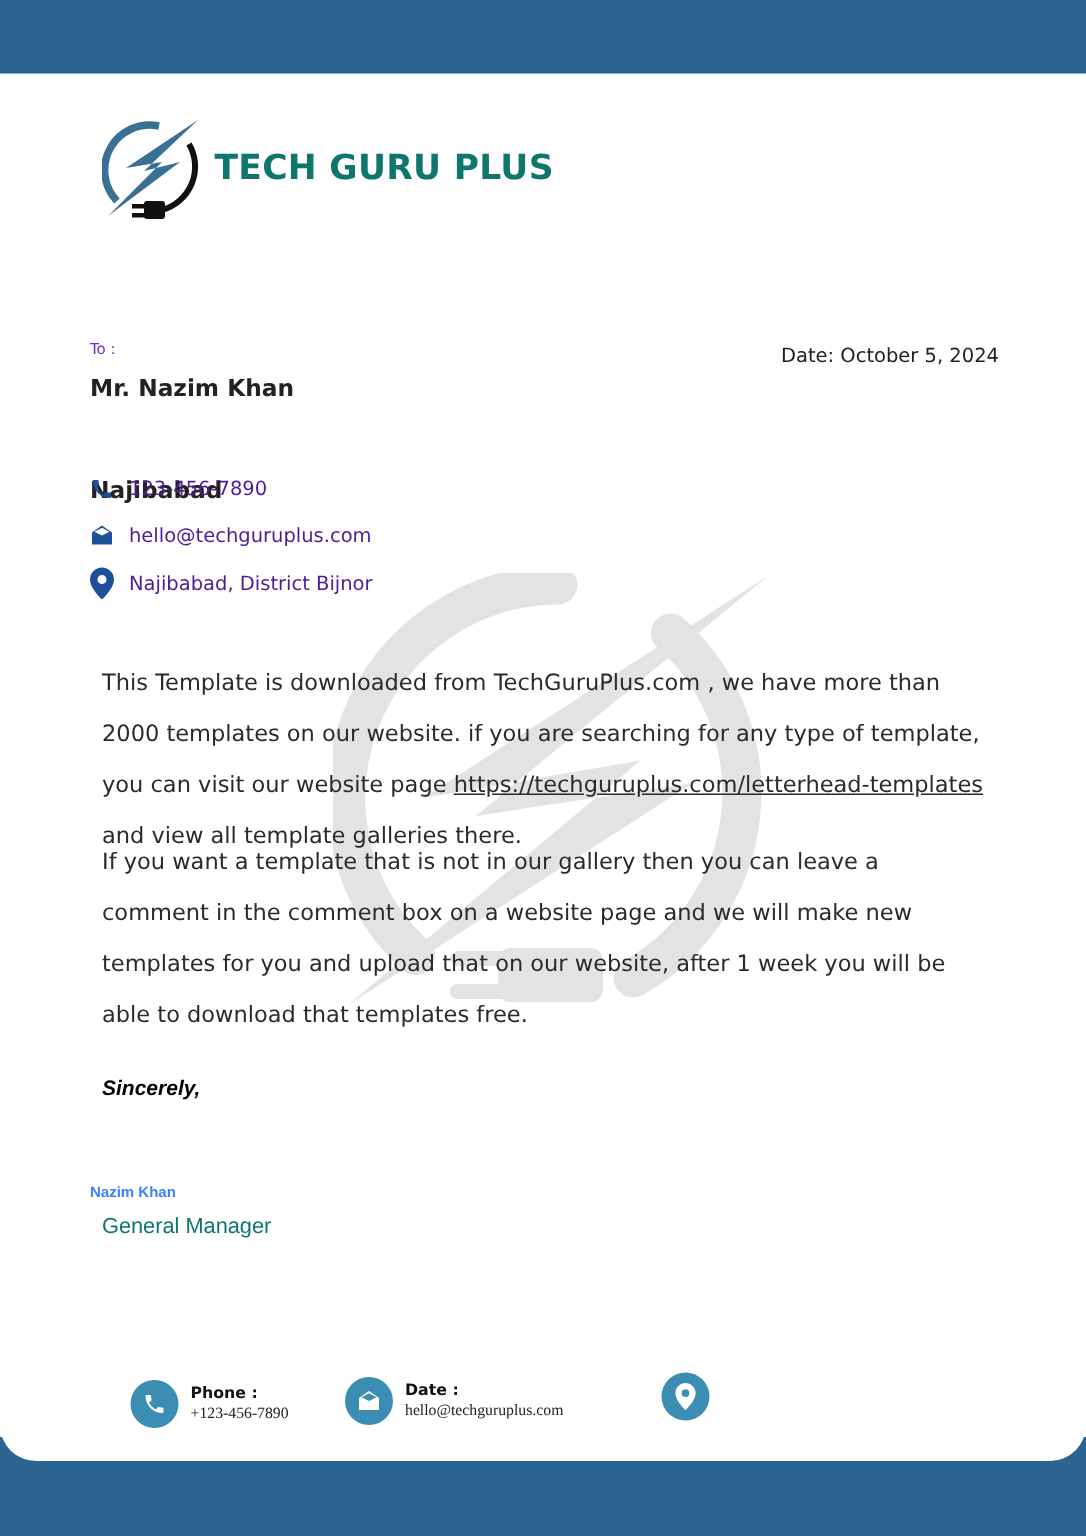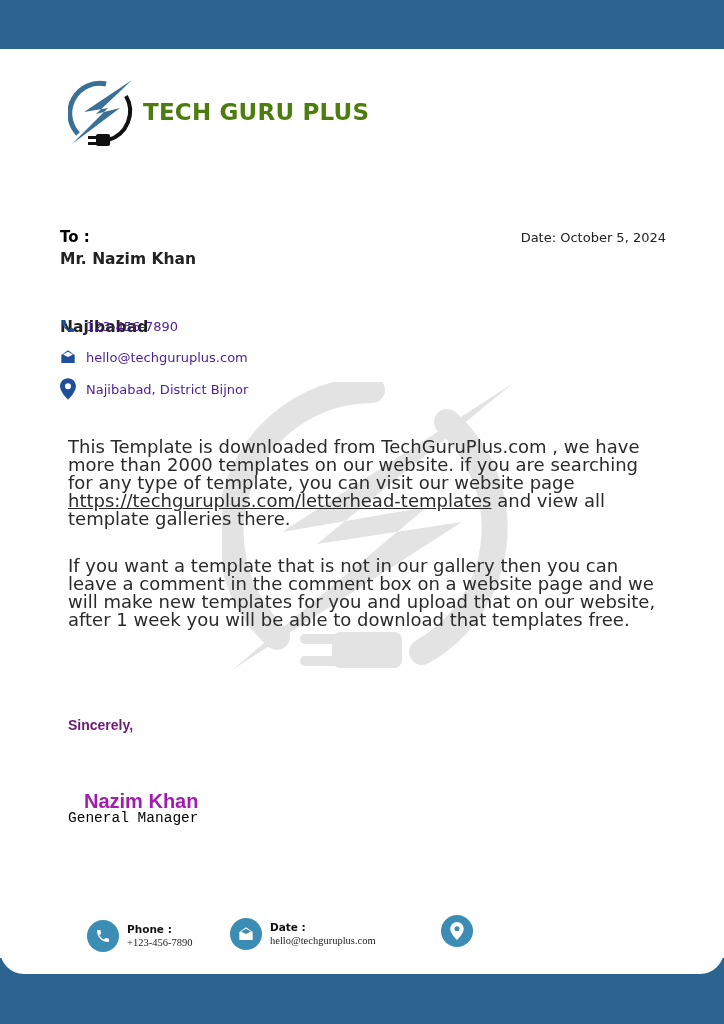--- a/index.html
+++ b/index.html
@@ -3,39 +3,39 @@
   <meta charset="utf-8">
   <style>
     * { margin: 0; padding: 0; box-sizing: border-box; }
     html, body { width: 724px; height: 1024px; overflow: hidden; background: #ffffff; }
     body { position: relative; font-family: "DejaVu Sans", sans-serif; color: #222; }
 
     .top-band { position: absolute; left: 0; top: 0; width: 724px; height: 49px; background: #2b6490; }
 
     .logo { position: absolute; left: 68px; top: 78px; height: 72px; display: flex; align-items: center; }
     .logo svg { width: 72px; height: 72px; display: block; }
-    .logo-text { position: absolute; left: 75px; top: 21px; font-family: "DejaVu Sans", sans-serif; font-weight: bold; font-size: 23px; letter-spacing: 0.2px; color: #4d7c0f; white-space: nowrap; }
+    .logo-text { position: absolute; left: 75px; top: 21px; font-family: "DejaVu Sans", sans-serif; font-weight: bold; font-size: 23px; letter-spacing: 0.2px; color: #0f766e; white-space: nowrap; }
 
     .watermark { position: absolute; left: 222px; top: 382px; width: 300px; height: 300px; opacity: 1; }
 
-    .to-label { position: absolute; left: 60px; top: 228px; font-size: 15px; font-weight: bold; color: #000000; }
+    .to-label { position: absolute; left: 60px; top: 228px; font-size: 10px; font-weight: normal; color: #6d28d9; }
     .recipient-name { position: absolute; left: 60px; top: 250px; font-size: 15.5px; font-weight: bold; color: #222; text-align: right; }
     .recipient-city { position: absolute; left: 60px; top: 274px; font-size: 15.5px; font-weight: bold; color: #222; margin-top: 44px; }
     .date { position: absolute; right: 58px; top: 230px; font-size: 13px; color: #222; }
 
     .contact-row { position: absolute; left: 59px; display: flex; align-items: center; }
     .contact-row .ico { width: 18px; height: 18px; display: flex; align-items: center; justify-content: center; margin-right: 9px; }
     .contact-row .txt { font-size: 13px; color: #4c1d95; white-space: nowrap; }
 
-    .body-text { position: absolute; left: 68px; width: 590px; font-size: 18px; line-height: 18px; color: #2a2a2a; }
+    .body-text { position: absolute; left: 68px; width: 590px; font-size: 15px; line-height: 34px; color: #2a2a2a; }
     .body-text a { color: #2a2a2a; text-decoration: underline; }
 
-    .sincerely { position: absolute; left: 68px; top: 717px; font-family: "Liberation Sans", sans-serif; font-weight: bold; font-size: 14px; color: #701a75; }
-    .sig-name { position: absolute; left: 84px; top: 790px; font-family: "Liberation Sans", sans-serif; font-weight: bold; font-size: 20px; color: #a21caf; }
-    .sig-title { position: absolute; left: 68px; top: 810px; font-family: Liberation Mono, monospace; font-size: 14.5px; color: #000000; }
+    .sincerely { position: absolute; left: 68px; top: 717px; font-family: "Liberation Sans", sans-serif; font-weight: bold; font-size: 14px; color: #000000; font-style: italic; }
+    .sig-name { position: absolute; left: 60px; top: 790px; font-family: "Liberation Sans", sans-serif; font-weight: bold; font-size: 10px; color: #3b82f6; }
+    .sig-title { position: absolute; left: 68px; top: 810px; font-family: Liberation Sans, sans-serif; font-size: 14.5px; color: #0f766e; }
 
     .bottom-band { position: absolute; left: 0; top: 958px; width: 724px; height: 66px; background: #2b6490; }
     .footer-panel { position: absolute; left: 0; top: 880px; width: 724px; height: 94px; background: #ffffff; border-radius: 0 0 24px 24px; }
 
     .footer-item { position: absolute; display: flex; align-items: center; justify-content: space-between; }
     .footer-item .circle { width: 32px; height: 32px; border-radius: 50%; background: #3b8db4; display: flex; align-items: center; justify-content: center; margin-right: 8px; flex-shrink: 0; }
     .footer-item .label { font-size: 10.5px; font-weight: bold; color: #111; line-height: 14px; }
     .footer-item .value { font-size: 10.5px; color: #222; line-height: 14px; white-space: nowrap; font-family: Liberation Serif, serif; }
   </style>
 </head>

